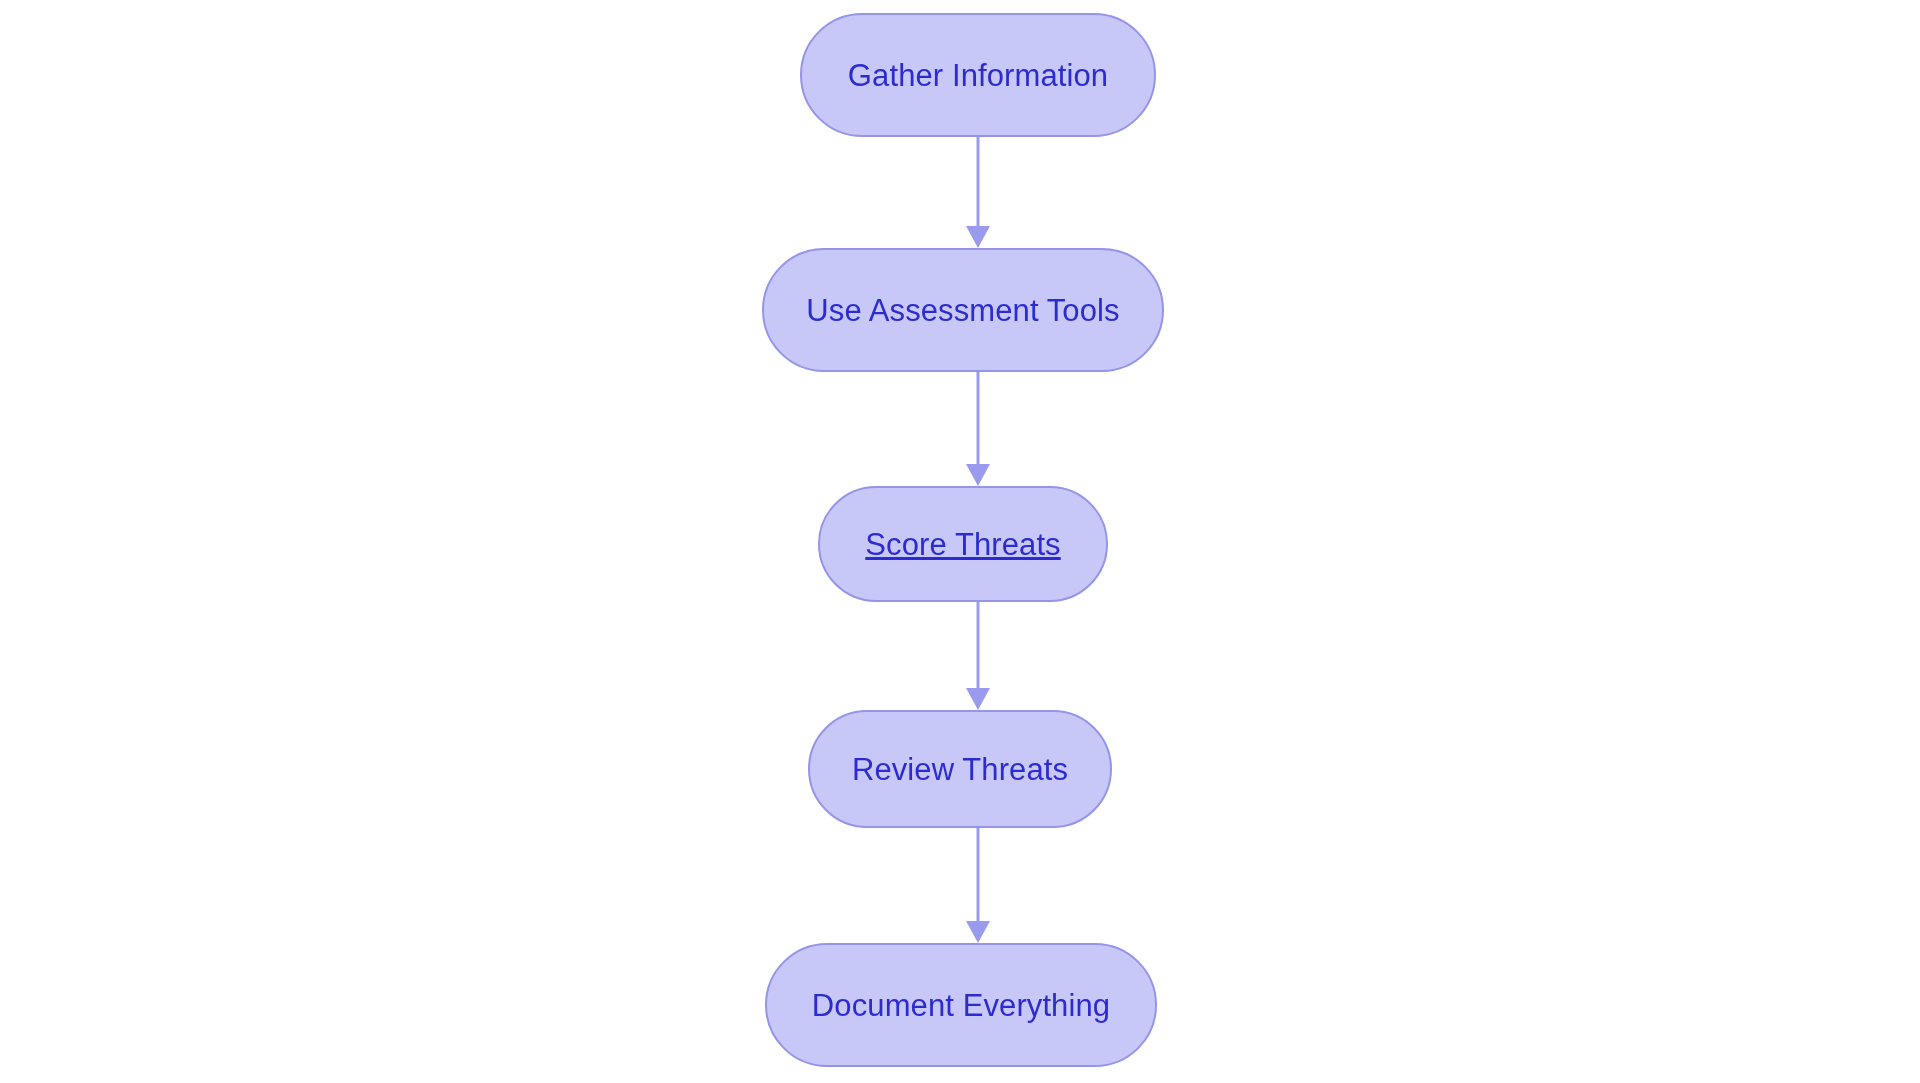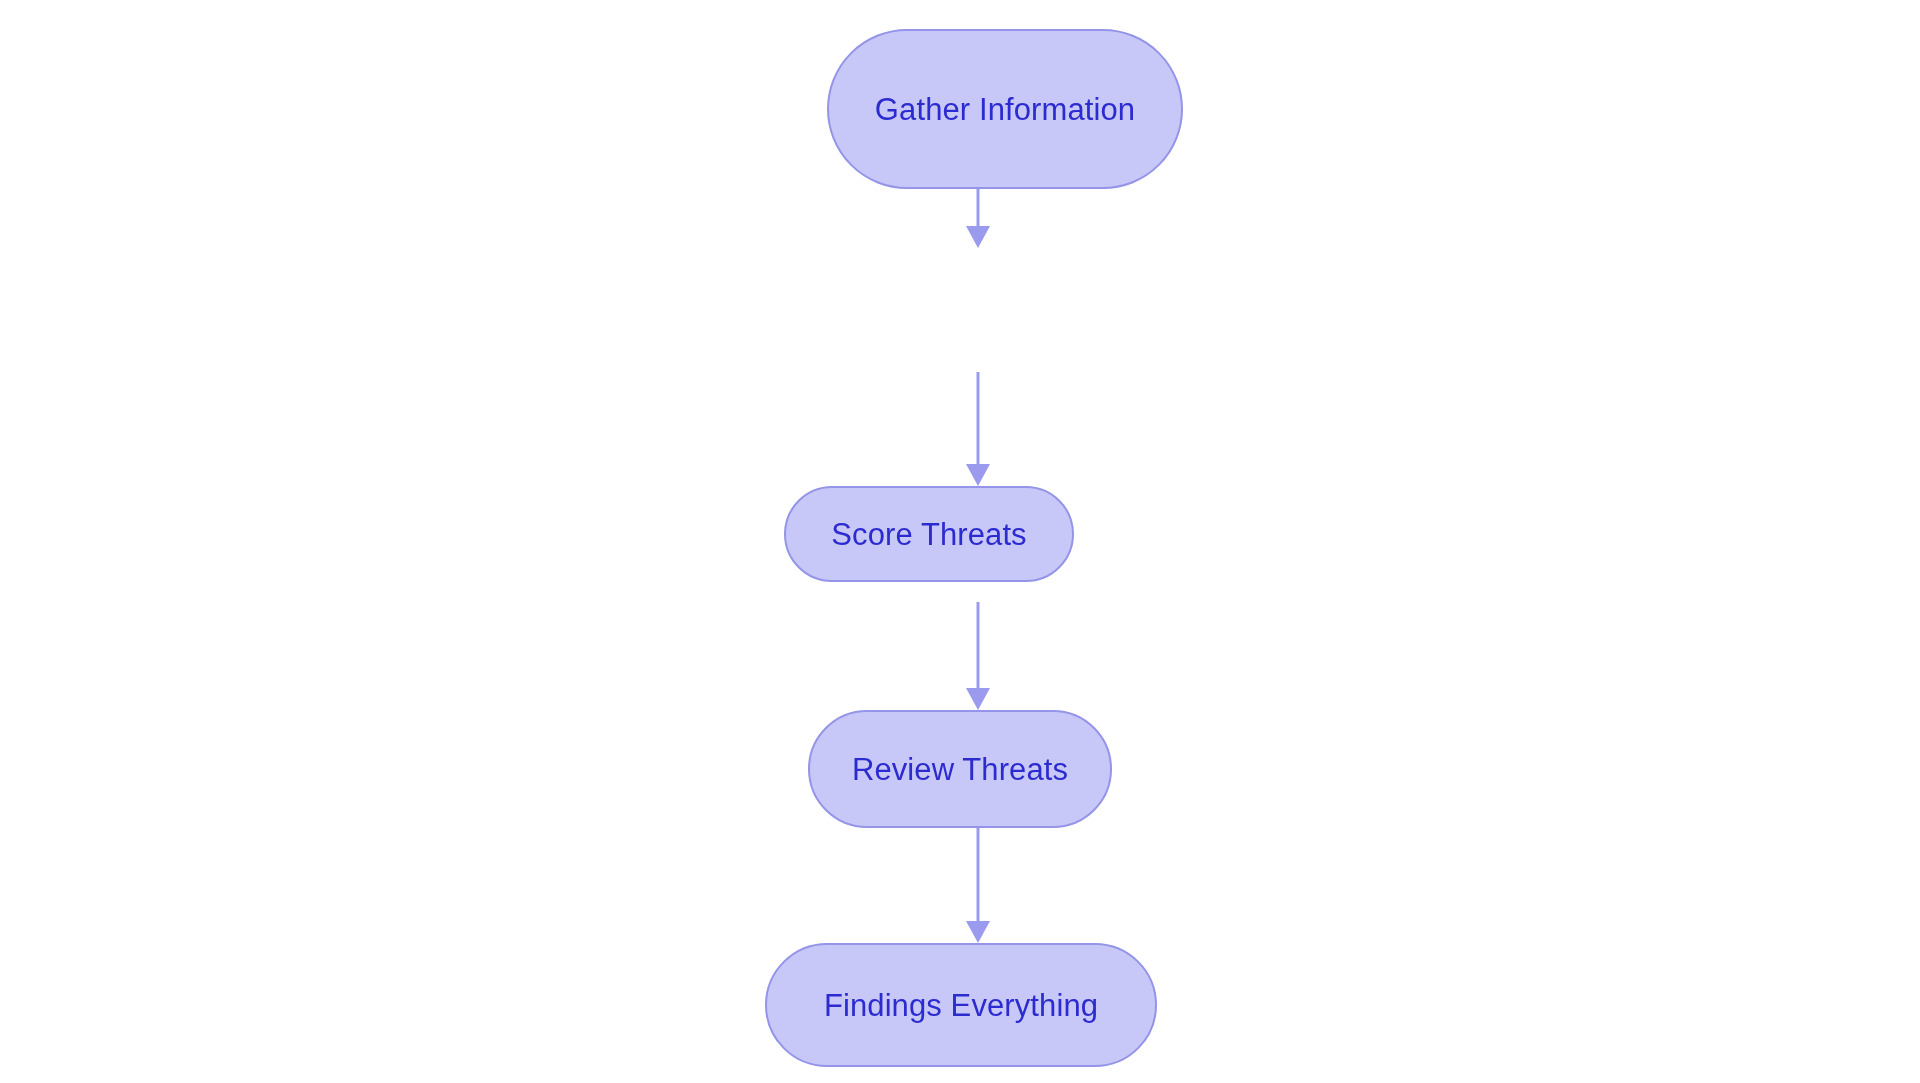--- a/index.html
+++ b/index.html
@@ -45,32 +45,32 @@
     font-family: "Liberation Sans", sans-serif;
     font-size: 31px;
     font-weight: 400;
     letter-spacing: 0.1px;
     color: #2b2bd0;
     line-height: 1;
   }
 
   
   #node-0 {
-    left: 827px;  top: 13px;
-    width: 356px; height: 160px; margin-top: 16px;
+    left: 800px;  top: 13px;
+    width: 356px; height: 124px;
   }
   
   #node-1 {
     left: 762px;  top: 248px;
     width: 402px; height: 124px;
   }
   
   #node-2 {
-    left: 784px;  top: 486px;
-    width: 290px; height: 96px;
+    left: 818px;  top: 486px;
+    width: 290px; height: 116px; text-decoration: underline;
   }
   
   #node-3 {
     left: 808px;  top: 710px;
     width: 304px; height: 118px;
   }
   
   #node-4 {
     left: 765px;  top: 943px;
     width: 392px; height: 124px;
@@ -122,27 +122,30 @@
       <g>
         <line class="connector-line" x1="978" y1="828" x2="978" y2="923"></line>
         <polygon class="connector-head" points="966,921 990,921 978,943"></polygon>
       </g>
     </svg>
 
     <div class="node" id="node-0">
       <span class="node-label">Gather Information</span>
     </div>
 
+    <div class="node" id="node-1">
+      <span class="node-label">Use Assessment Tools</span>
+    </div>
 
     <div class="node" id="node-2">
       <span class="node-label">Score Threats</span>
     </div>
 
     <div class="node" id="node-3">
       <span class="node-label">Review Threats</span>
     </div>
 
     <div class="node" id="node-4">
-      <span class="node-label">Findings Everything</span>
+      <span class="node-label">Document Everything</span>
     </div>
 
   </div>
 </div>
 
 </body></html>

